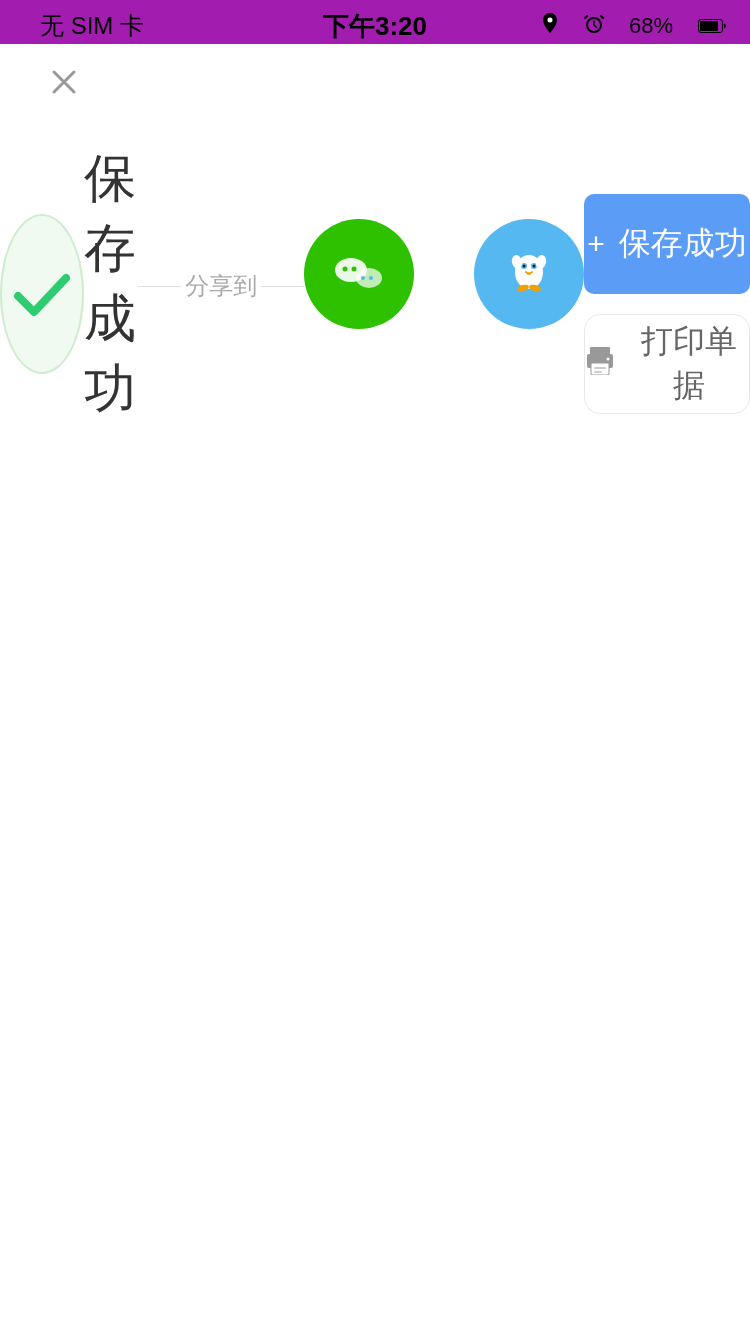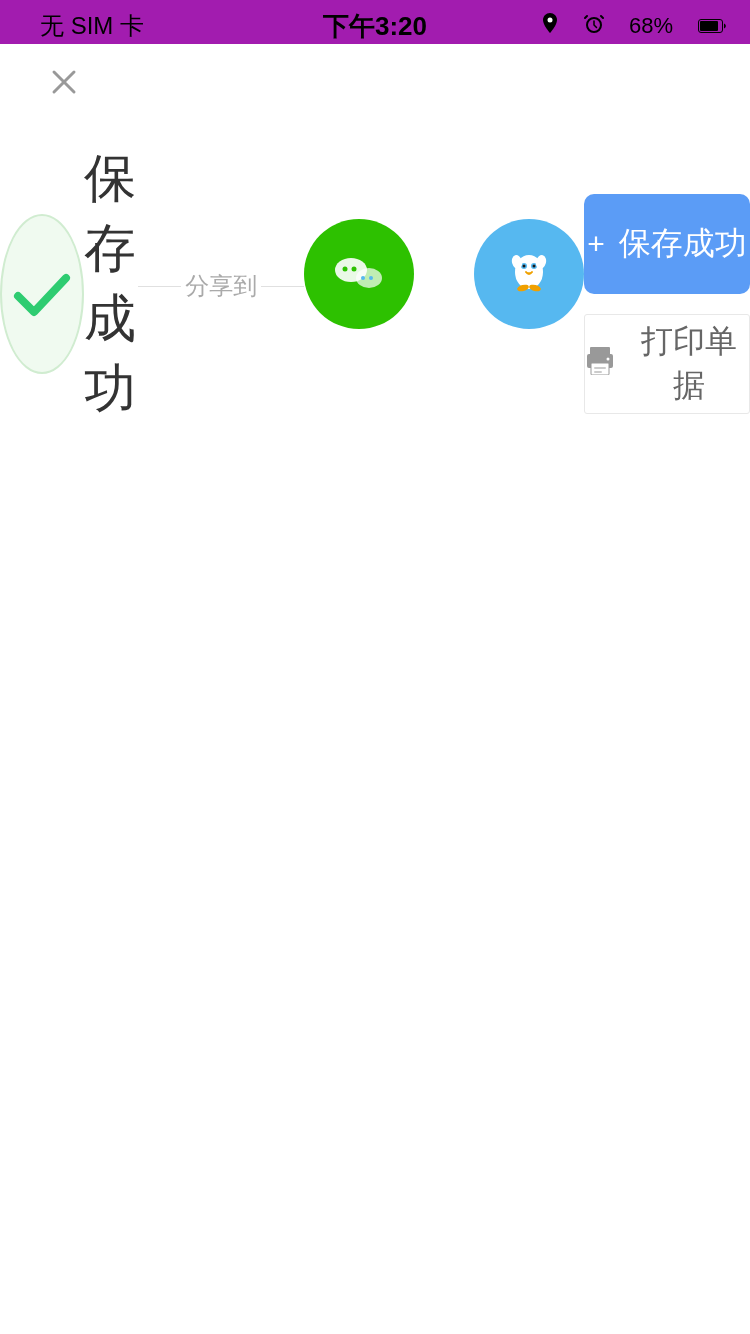--- a/index.html
+++ b/index.html
@@ -164,21 +164,21 @@
       gap: 14px;
       cursor: pointer;
       margin-bottom: 20px;
     }
 
     .btn-secondary {
       width: 100%;
       height: 100px;
       background: #fff;
       border: 1px solid #e8e8e8;
-      border-radius: 3px;
+      border-radius: 16px;
       font-size: 32px;
       color: #666;
       display: flex;
       align-items: center;
       justify-content: center;
       gap: 14px;
       cursor: pointer;
       margin-bottom: 20px;
     }
 

